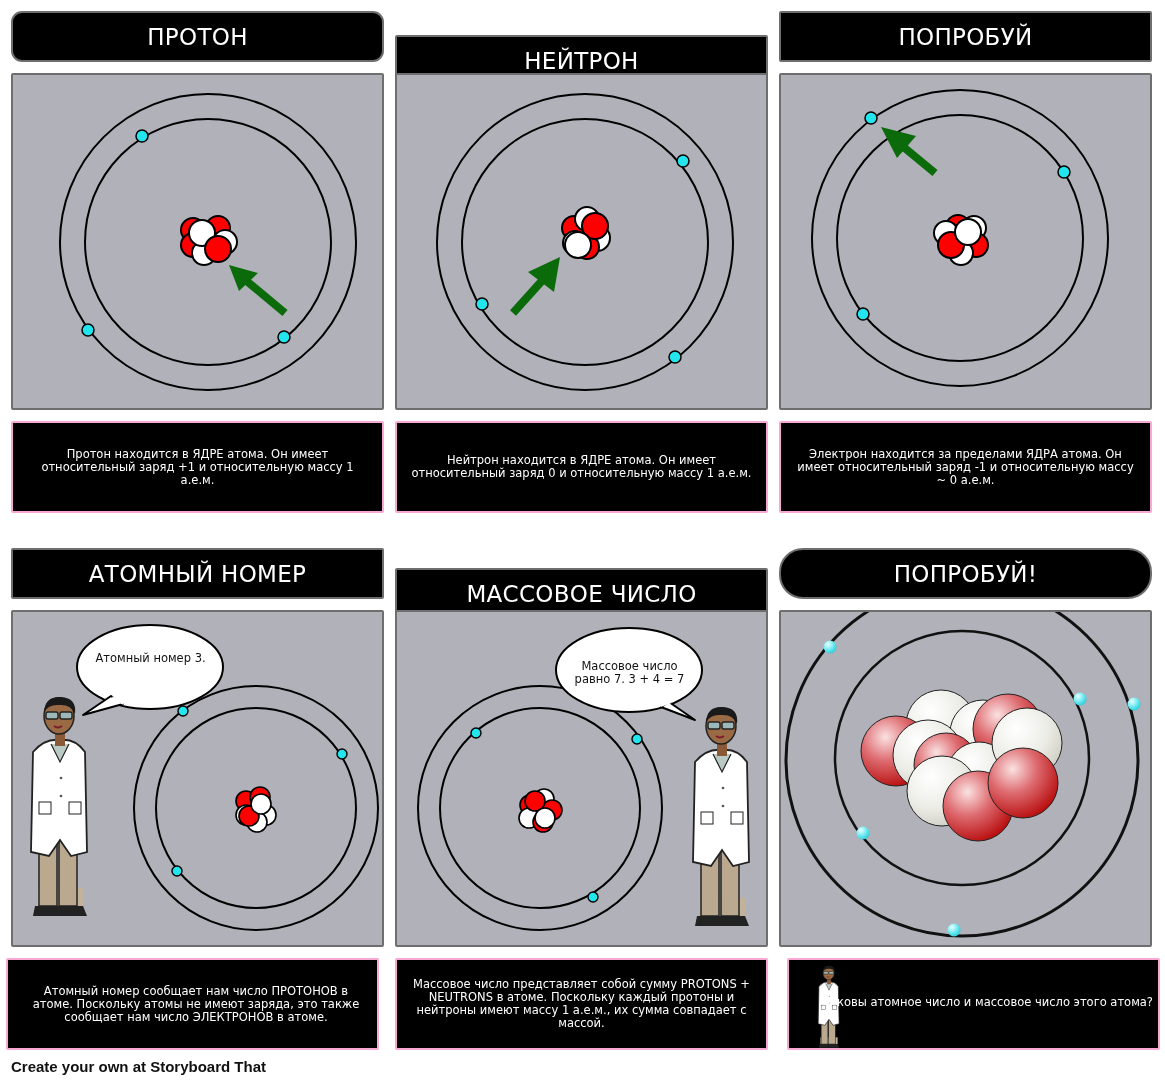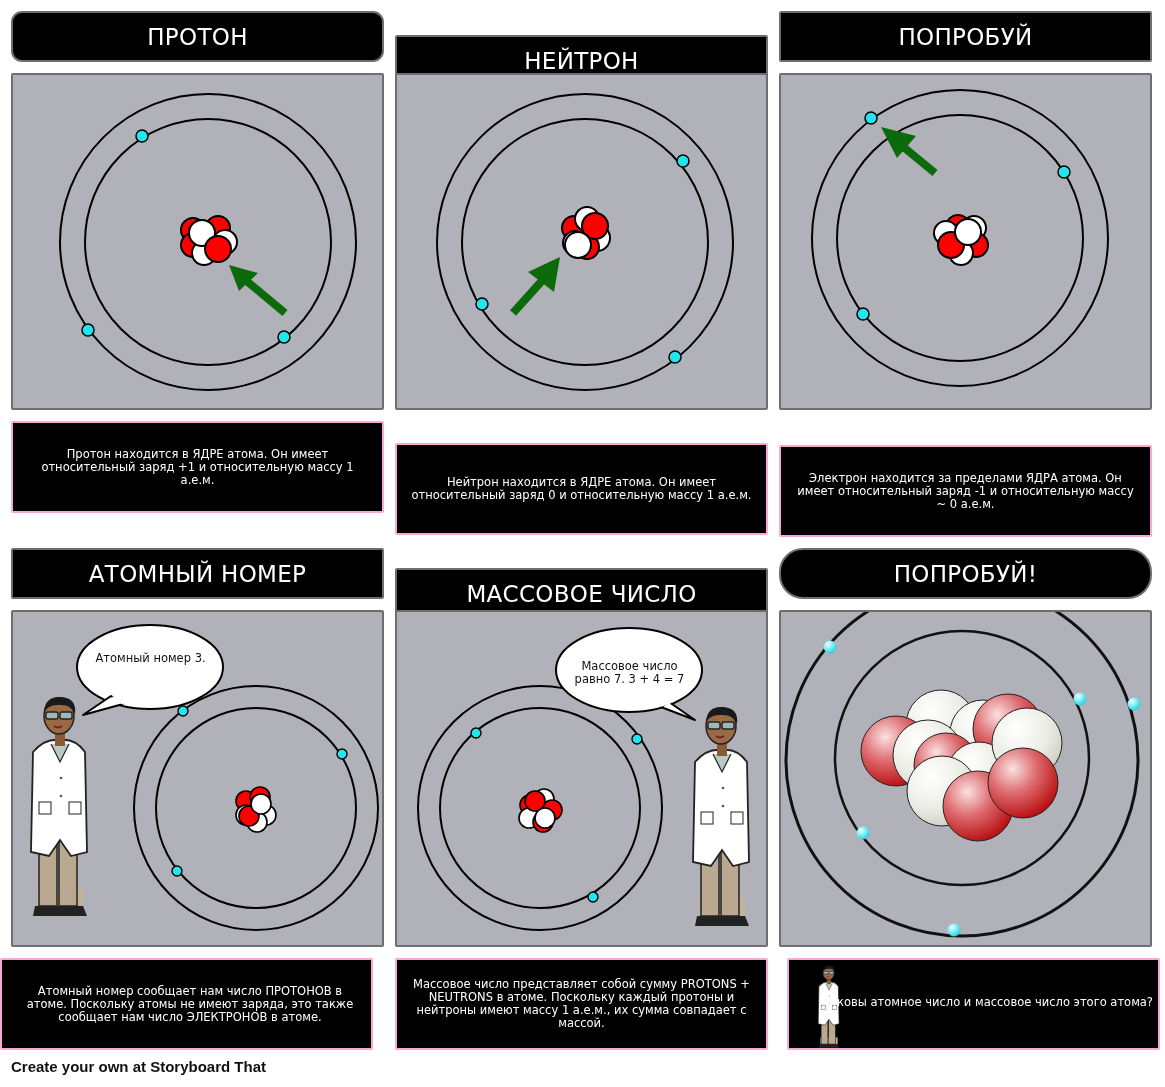--- a/index.html
+++ b/index.html
@@ -162,24 +162,24 @@
       <circle cx="90" cy="43" r="6"></circle>
       <circle cx="283" cy="97" r="6"></circle>
       <circle cx="82" cy="239" r="6"></circle>
     </g>
   </svg>
 </div>
 
 <div class="desc-cell" style="left:11px; top:421px;">
   <span>Протон находится в ЯДРЕ атома. Он имеет относительный заряд +1 и относительную массу 1 а.е.м.</span>
 </div>
-<div class="desc-cell" style="left:395px; top:443px;justify-content:flex-end;">
+<div class="desc-cell" style="left:395px; top:421px;justify-content:flex-end;">
   <span>Нейтрон находится в ЯДРЕ атома. Он имеет относительный заряд 0 и относительную массу 1 а.е.м.</span>
 </div>
-<div class="desc-cell" style="left:779px; top:421px;margin-top:24px;">
+<div class="desc-cell" style="left:779px; top:421px;">
   <span>Электрон находится за пределами ЯДРА атома. Он имеет относительный заряд -1 и относительную массу ~ 0 а.е.м.</span>
 </div>
 
 <div class="title-cell" style="left:11px; top:548px;">
   <span>АТОМНЫЙ НОМЕР</span>
 </div>
 <div class="title-cell" style="left:395px; top:548px;margin-top:20px;">
   <span>МАССОВОЕ ЧИСЛО</span>
 </div>
 <div class="title-cell" style="left:779px; top:548px;border-radius:24px;">
@@ -267,21 +267,21 @@
     <g fill="url(#gCyan)" stroke="none">
       <circle cx="49" cy="35" r="6.5"></circle>
       <circle cx="299" cy="87" r="6.5"></circle>
       <circle cx="353" cy="92" r="6.5"></circle>
       <circle cx="82" cy="221" r="6.5"></circle>
       <circle cx="173" cy="318" r="6.5"></circle>
     </g>
   </svg>
 </div>
 
-<div class="desc-cell" style="left:0; top:958px;padding-left:19px;">
+<div class="desc-cell" style="left:6px; top:958px;padding-left:19px;">
   <span>Атомный номер сообщает нам число ПРОТОНОВ в атоме. Поскольку атомы не имеют заряда, это также сообщает нам число ЭЛЕКТРОНОВ в атоме.</span>
 </div>
 <div class="desc-cell" style="left:395px; top:958px;">
   <span>Массовое число представляет собой сумму PROTONS + NEUTRONS в атоме. Поскольку каждый протоны и нейтроны имеют массу 1 а.е.м., их сумма совпадает с массой.</span>
 </div>
 <div class="desc-cell" style="left:779px; top:958px; display:block; padding:0;margin-left:8px;">
   <svg class="mini-figure" width="36" height="86" viewBox="0 0 70 230" style="left:22px; top:4px;">
     <use href="#figure"></use>
   </svg>
   <span class="try-text">ковы атомное число и массовое число этого атома?</span>

